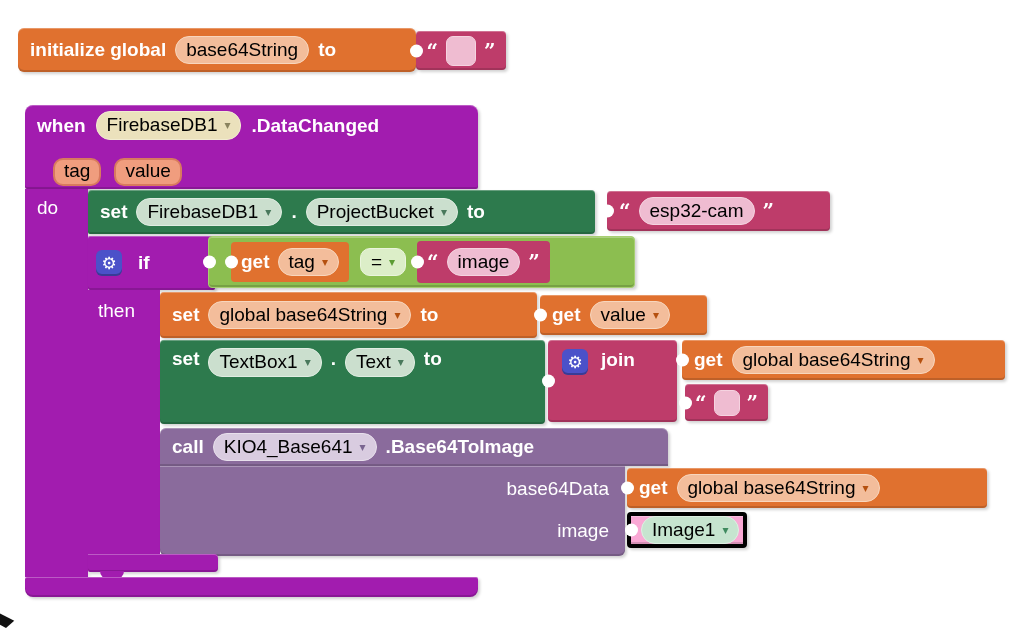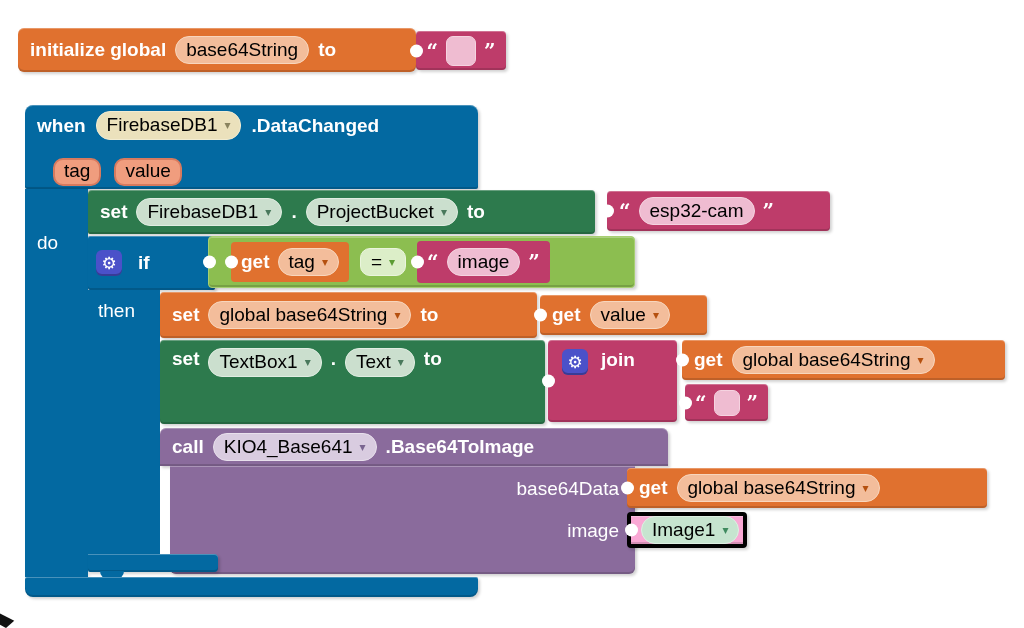--- a/index.html
+++ b/index.html
@@ -5,21 +5,21 @@
   html,body{margin:0;padding:0;background:#fff;}
   .canvas{position:relative;width:1024px;height:628px;background:#ffffff;overflow:hidden;
           font-family:"Liberation Sans",sans-serif;font-size:19px;}
   .blk{position:absolute;box-sizing:border-box;display:flex;align-items:center;gap:9px;
        padding:0 12px;color:#fff;white-space:nowrap;}
   .bar{position:absolute;box-sizing:border-box;}
   .shadow{box-shadow:inset 0 1px 0 rgba(255,255,255,.28), inset 0 -2px 0 rgba(0,0,0,.15),
           2px 2px 3px rgba(0,0,0,.18);}
   .r6{border-radius:6px;} .r4{border-radius:4px;} .rt{border-radius:8px 8px 2px 2px;}
   .rb{border-radius:2px 2px 8px 8px;}
-  .c-orange{background:#E0712F;} .c-magenta{background:#BE3C6A;} .c-gold{background:#0369a1;}
+  .c-orange{background:#E0712F;} .c-magenta{background:#BE3C6A;} .c-gold{background:#a21caf;}
   .c-green{background:#2D7A4D;} .c-lime{background:#8CBE50;border:1px solid #a7cf72;}
   .c-purple{background:#8A6B9C;padding-left:12px;} .c-cgreen{background:#f9a8d4;border:4px solid #000000;}
   .pill{display:inline-flex;align-items:center;gap:7px;color:#000;border-radius:14px;
         padding:2px 10px 3px;line-height:1.15;white-space:nowrap;}
   .pill-orange{background:#F3BD9B;border:1px solid #f8d6bd;}
   .pill-cream{background:#EBE1BC;border:1px solid #f2ecd2;}
   .pill-sage{background:#CBDFCE;border:1px solid #e0ede2;}
   .pill-lime{background:#DCEEC8;border:1px solid #eaf5dd;border-radius:10px;}
   .pill-pink{background:#EFBCD1;border:1px solid #f5d3e0;}
   .pill-lav{background:#D9CCE0;border:1px solid #e8e0ec;justify-content:flex-end;}
@@ -77,21 +77,21 @@
       <span class="chip">
         <span>tag</span>
       </span>
       <span class="chip">
         <span>value</span>
       </span>
     </div>
   </div>
 
   <div class="bar c-gold" style="left:25px;top:189px;width:63px;height:388px;box-shadow:2px 0 3px rgba(0,0,0,.12);">
-    <div class="blk labeltop" style="position:static;display:flex;padding:8px 12px 0 12px;margin-top:35px;">do</div>
+    <div class="blk labeltop" style="position:static;display:flex;padding:8px 12px 0 12px;">do</div>
   </div>
 
   <div class="blk c-green shadow" style="left:88px;top:190px;width:507px;height:44px;border-radius:4px 4px 4px 2px;">
     <span class="t">set</span>
     <span class="pill pill-sage">
       <span>FirebaseDB1</span>
       <span class="dd dd-sage">▾</span>
     </span>
     <span class="t">.</span>
     <span class="pill pill-sage">
@@ -189,21 +189,21 @@
   </div>
 
   <div class="blk c-purple shadow" style="left:160px;top:428px;width:508px;height:38px;border-radius:6px 6px 0 0;">
     <span class="t">call</span>
     <span class="pill pill-lav">
       <span>KIO4_Base641</span>
       <span class="dd dd-lav">▾</span>
     </span>
     <span class="t">.Base64ToImage</span>
   </div>
-  <div class="bar c-purple shadow" style="left:160px;top:466px;width:465px;height:108px;border-radius:0 0 6px 6px;margin-left:10px;">
+  <div class="bar c-purple shadow" style="left:160px;top:466px;width:465px;height:90px;border-radius:0 0 6px 6px;">
     <div class="pprow" style="height:46px;">base64Data</div>
     <div class="pprow" style="height:38px;">image</div>
   </div>
   <div class="blk c-orange r4 shadow notch" style="left:627px;top:468px;width:360px;height:40px;">
     <span class="t">get</span>
     <span class="pill pill-orange">
       <span>global base64String</span>
       <span class="dd dd-o">▾</span>
     </span>
   </div>

